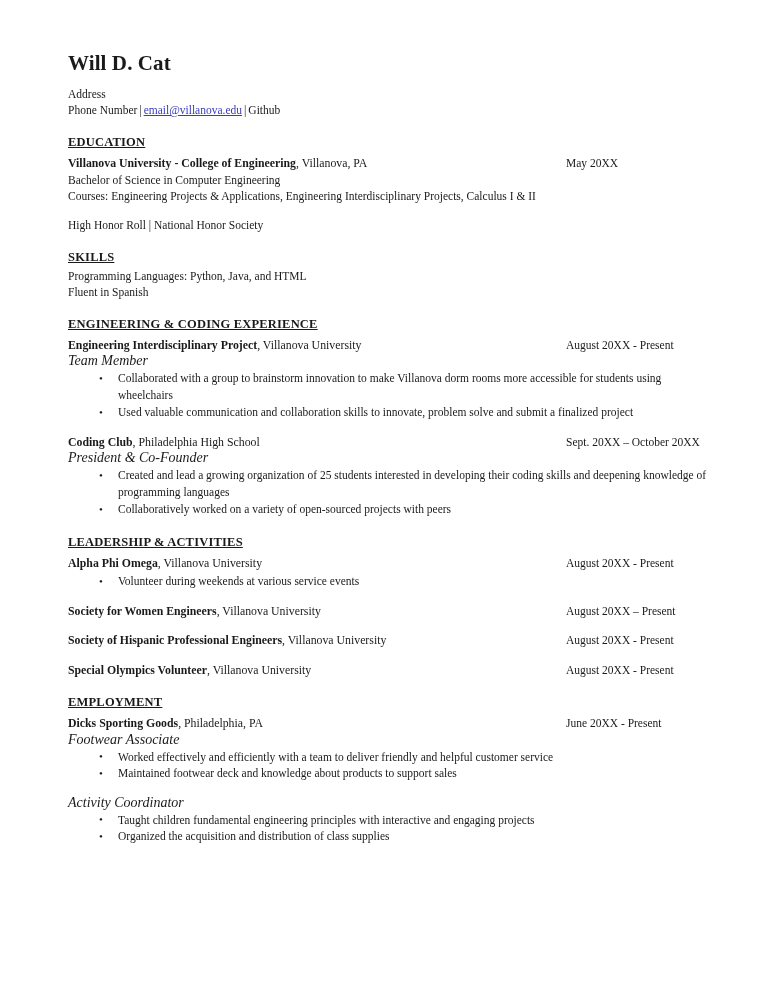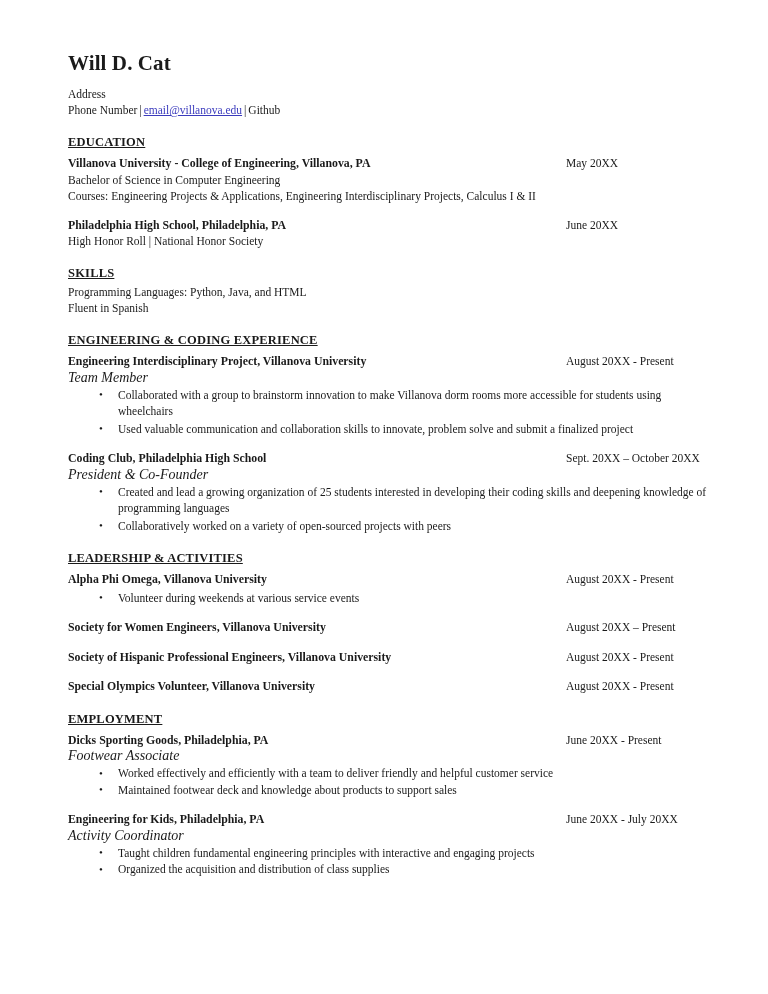--- a/index.html
+++ b/index.html
@@ -71,21 +71,21 @@
   .entry-head {
     position: relative;
     font-size: 11.8px;
     line-height: 16.5px;
     padding-right: 0;
   }
   .org {
     font-weight: bold;
   }
   .org-detail {
-    font-weight: bold;
+    font-weight: normal;
   }
   .entry-date {
     position: absolute;
     left: 498px;
     top: 0;
     white-space: nowrap;
     font-size: 11.5px;
     font-weight: normal;
   }
   .role {
@@ -145,24 +145,20 @@
       <div class="entry">
         <div class="entry-head">
           <span class="org">Villanova University - College of Engineering</span><span class="org-detail">, Villanova, PA</span>
           <span class="entry-date">May 20XX</span>
         </div>
         <p class="plain-line">Bachelor of Science in Computer Engineering</p>
         <p class="plain-line">Courses: Engineering Projects &amp; Applications, Engineering Interdisciplinary Projects, Calculus I &amp; II</p>
       </div>
 
       <div class="entry">
-        <div class="entry-head">
-          <span class="org">Philadelphia High School</span><span class="org-detail">, Philadelphia, PA</span>
-          <span class="entry-date">June 20XX</span>
-        </div>
         <p class="plain-line">High Honor Roll  |  National Honor Society</p>
       </div>
 
     </div>
   </div>
 
   <div class="section">
     <div class="section-heading">SKILLS</div>
     <div class="section-body">
       <p class="plain-line">Programming Languages: Python, Java, and HTML</p>
@@ -249,24 +245,20 @@
           <span class="entry-date">June 20XX - Present</span>
         </div>
         <p class="role">Footwear Associate</p>
         <ul class="bullets tight">
           <li>Worked effectively and efficiently with a team to deliver friendly and helpful customer service</li>
           <li>Maintained footwear deck and knowledge about products to support sales</li>
         </ul>
       </div>
 
       <div class="entry">
-        <div class="entry-head">
-          <span class="org">Engineering for Kids</span><span class="org-detail">, Philadelphia, PA</span>
-          <span class="entry-date">June 20XX - July 20XX</span>
-        </div>
         <p class="role">Activity Coordinator</p>
         <ul class="bullets tight">
           <li>Taught children fundamental engineering principles with interactive and engaging projects</li>
           <li>Organized the acquisition and distribution of class supplies</li>
         </ul>
       </div>
 
     </div>
   </div>
 

